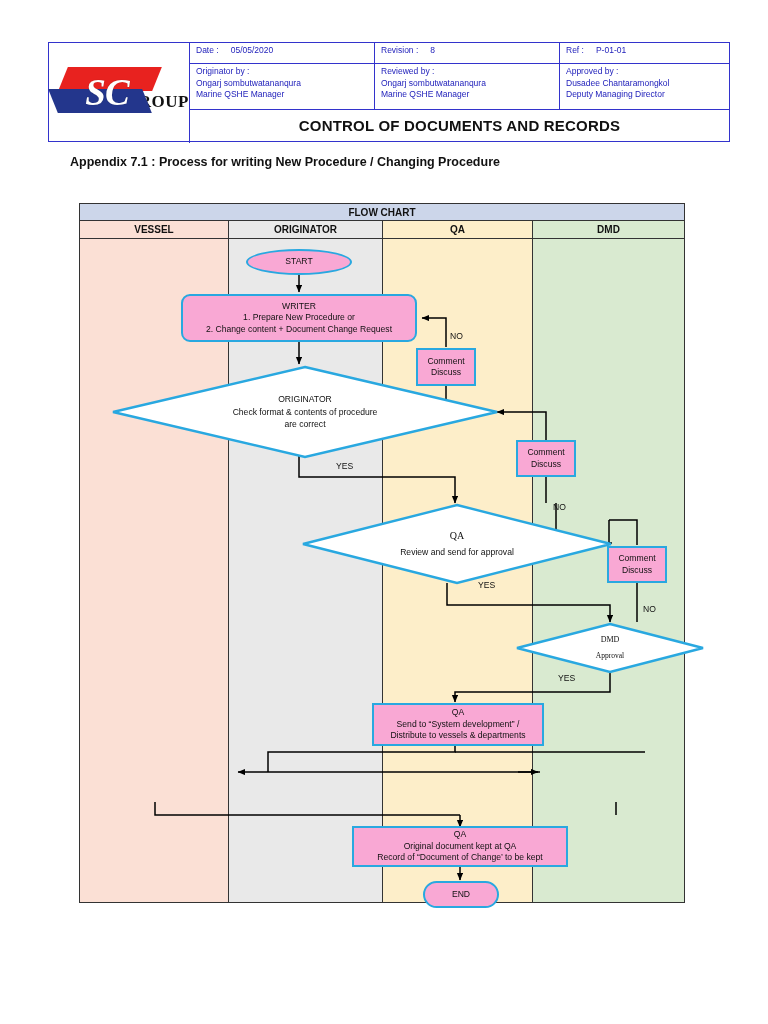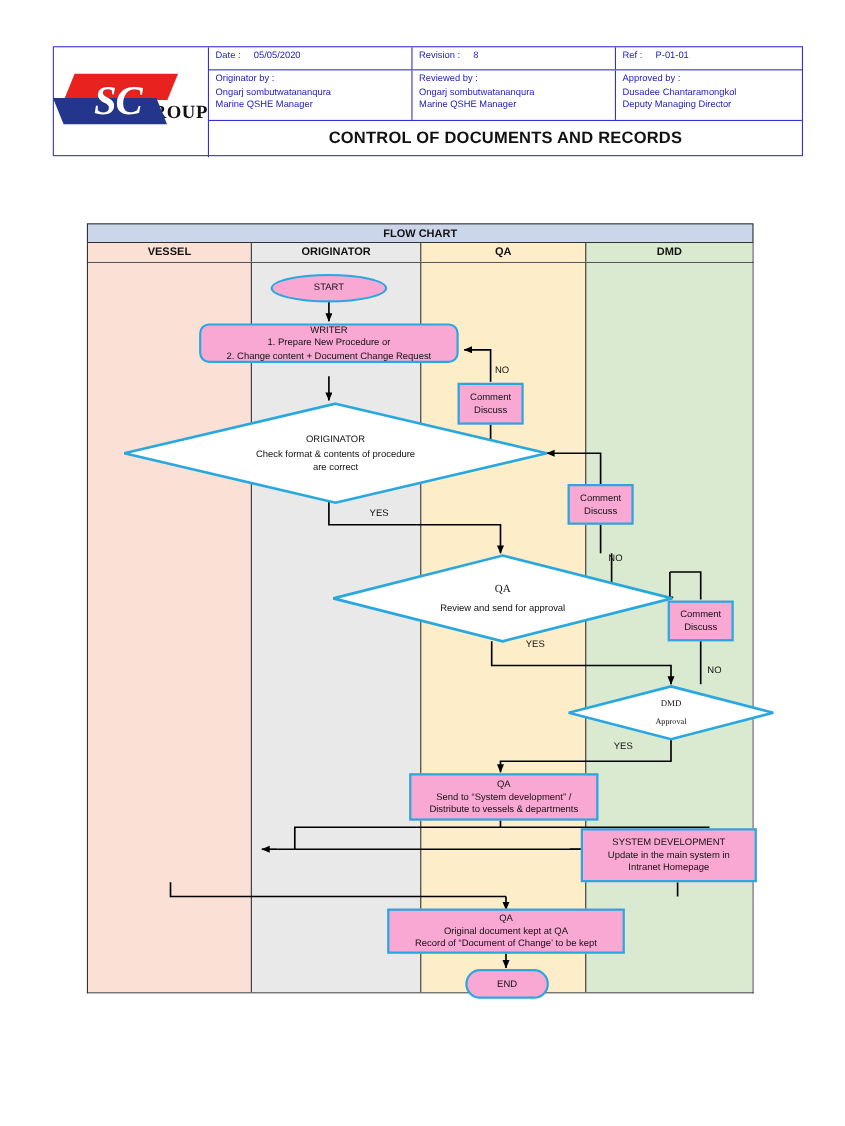--- a/index.html
+++ b/index.html
@@ -133,20 +133,21 @@
           <div class="fb">Deputy Managing Director</div>
         </div>
       </div>
 
       <div class="hdr-row3">
         <div class="doc-title">CONTROL OF DOCUMENTS AND RECORDS</div>
       </div>
     </div>
   </div>
 
+  <div class="appendix">Appendix 7.1 : Process for writing New Procedure / Changing Procedure</div>
 
   <div class="fcwrap">
     <div class="fc-title">FLOW CHART</div>
 
     <div class="fc-head">
       <div class="colhead col-v">VESSEL</div>
       <div class="colhead col-o">ORIGINATOR</div>
       <div class="colhead col-q">QA</div>
       <div class="colhead col-d">DMD</div>
     </div>
@@ -208,21 +209,21 @@
       <line x1="460" y1="866" x2="460" y2="880" marker-end="url(#ah)"></line>
     </g>
   </svg>
 
   <div class="layer">
 
     <div class="node oval" style="left:246px;top:249px;width:106px;height:26px;">
       <div>START</div>
     </div>
 
-    <div class="node rrect" style="left:181px;top:294px;width:236px;height:36px;">
+    <div class="node rrect" style="left:181px;top:294px;width:236px;height:48px;">
       <div class="ttl">WRITER</div>
       <div>1. Prepare New Procedure or</div>
       <div>2. Change content + Document Change Request</div>
     </div>
 
     <div class="dia" style="left:112px;top:366px;width:386px;height:92px;">
       <svg width="386" height="92" viewBox="0 0 386 92">
         <polygon points="193,1 385,46 193,91 1,46" fill="#ffffff" stroke="#29a8e0" stroke-width="2.4"></polygon>
       </svg>
       <div class="dtext">
@@ -267,25 +268,20 @@
       <div>Discuss</div>
     </div>
 
     <div class="node" style="left:372px;top:703px;width:172px;height:43px;">
       <div>QA</div>
       <div>Send to “System development” /</div>
       <div>Distribute to vessels &amp; departments</div>
     </div>
 
 
-    <div class="node" style="left:528px;top:753px;width:160px;height:49px;">
-      <div>SYSTEM DEVELOPMENT</div>
-      <div>Update in the main system in</div>
-      <div>Intranet Homepage</div>
-    </div>
 
     <div class="node" style="left:352px;top:826px;width:216px;height:41px;">
       <div>QA</div>
       <div>Original document kept at QA</div>
       <div>Record of “Document of Change’ to be kept</div>
     </div>
 
     <div class="node stadium" style="left:423px;top:881px;width:76px;height:27px;">
       <div>END</div>
     </div>

